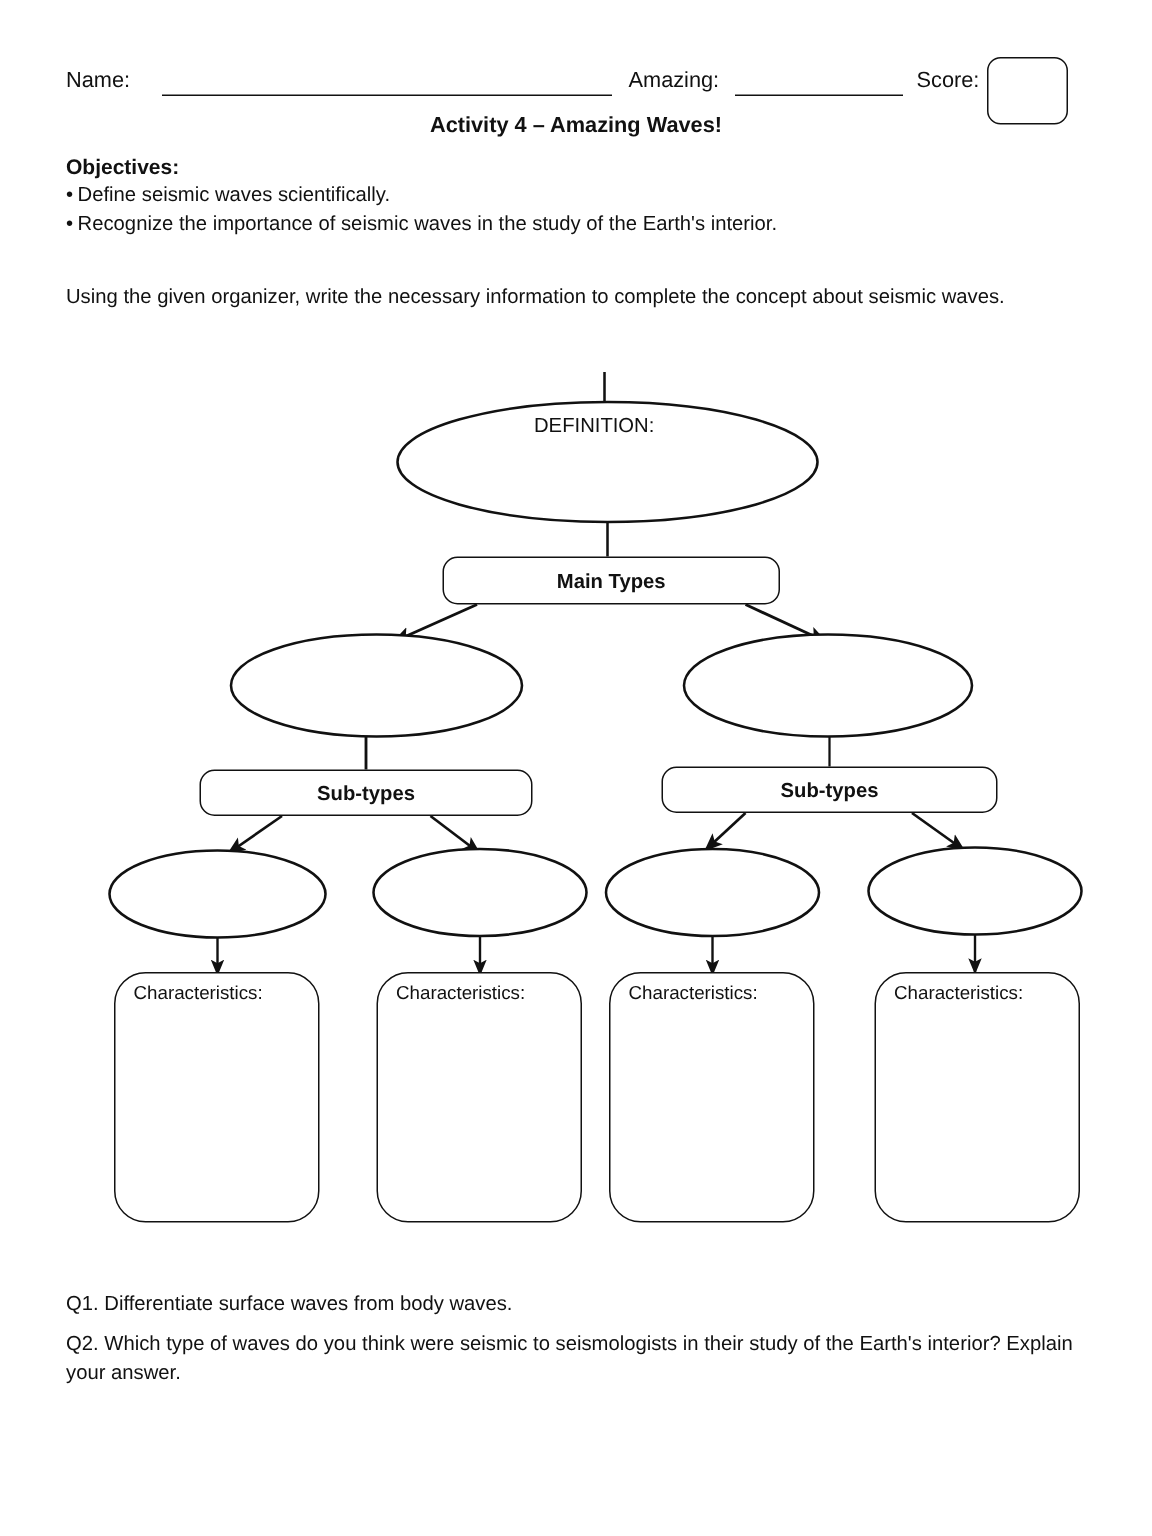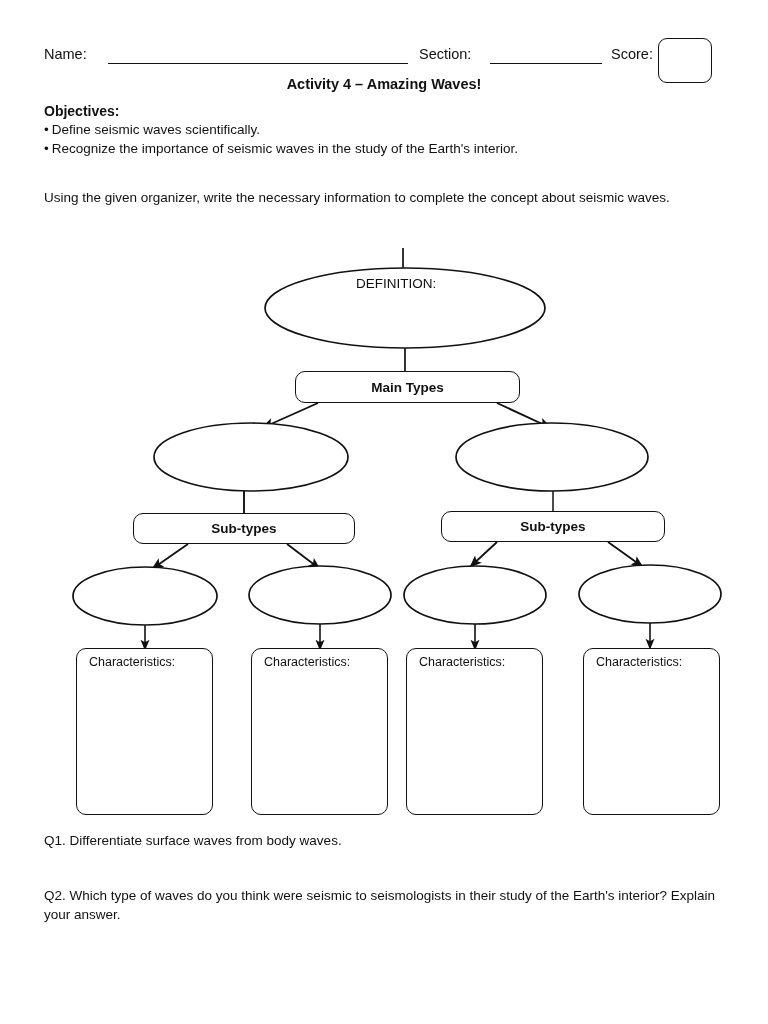--- a/index.html
+++ b/index.html
@@ -132,21 +132,21 @@
   .n-sub-right {
     left: 441px; top: 511px; width: 224px; height: 31px;
     font-size: 13.5px; font-weight: bold;
   }
 
   .char-box {
     position: absolute;
     box-sizing: border-box;
     background: #ffffff;
     border: 1.5px solid #111111;
-    border-radius: 10px;
+    border-radius: 21px;
     top: 648px;
     width: 137px;
     height: 167px;
   }
   .char-label {
     position: absolute;
     left: 12px;
     top: 6px;
     font-size: 12.5px;
     white-space: nowrap;
@@ -165,32 +165,32 @@
   .def-label { left: 356px; top: 276px; }
 
   
   .question {
     position: absolute;
     left: 44px;
     font-size: 13.5px;
     line-height: 19px;
     width: 690px;
   }
-  .q1 { top: 831px; }
+  .q1 { top: 859px; }
   .q2 { top: 886px; }
 </style>
 </head>
 <body>
 
 <div class="page">
 
   <div class="hdr-row">
     <span class="hdr-label lbl-name">Name:</span>
     <span class="rule rule-name"></span>
-    <span class="hdr-label lbl-sect">Section:</span>
+    <span class="hdr-label lbl-sect">Amazing:</span>
     <span class="rule rule-sect"></span>
     <span class="hdr-label lbl-score">Score:</span>
     <span class="score-box"></span>
   </div>
 
   <div class="activity-title">Activity 4 – Amazing Waves!</div>
 
   <div class="objectives">
     <div class="obj-title">Objectives:</div>
     <div class="obj-item">

